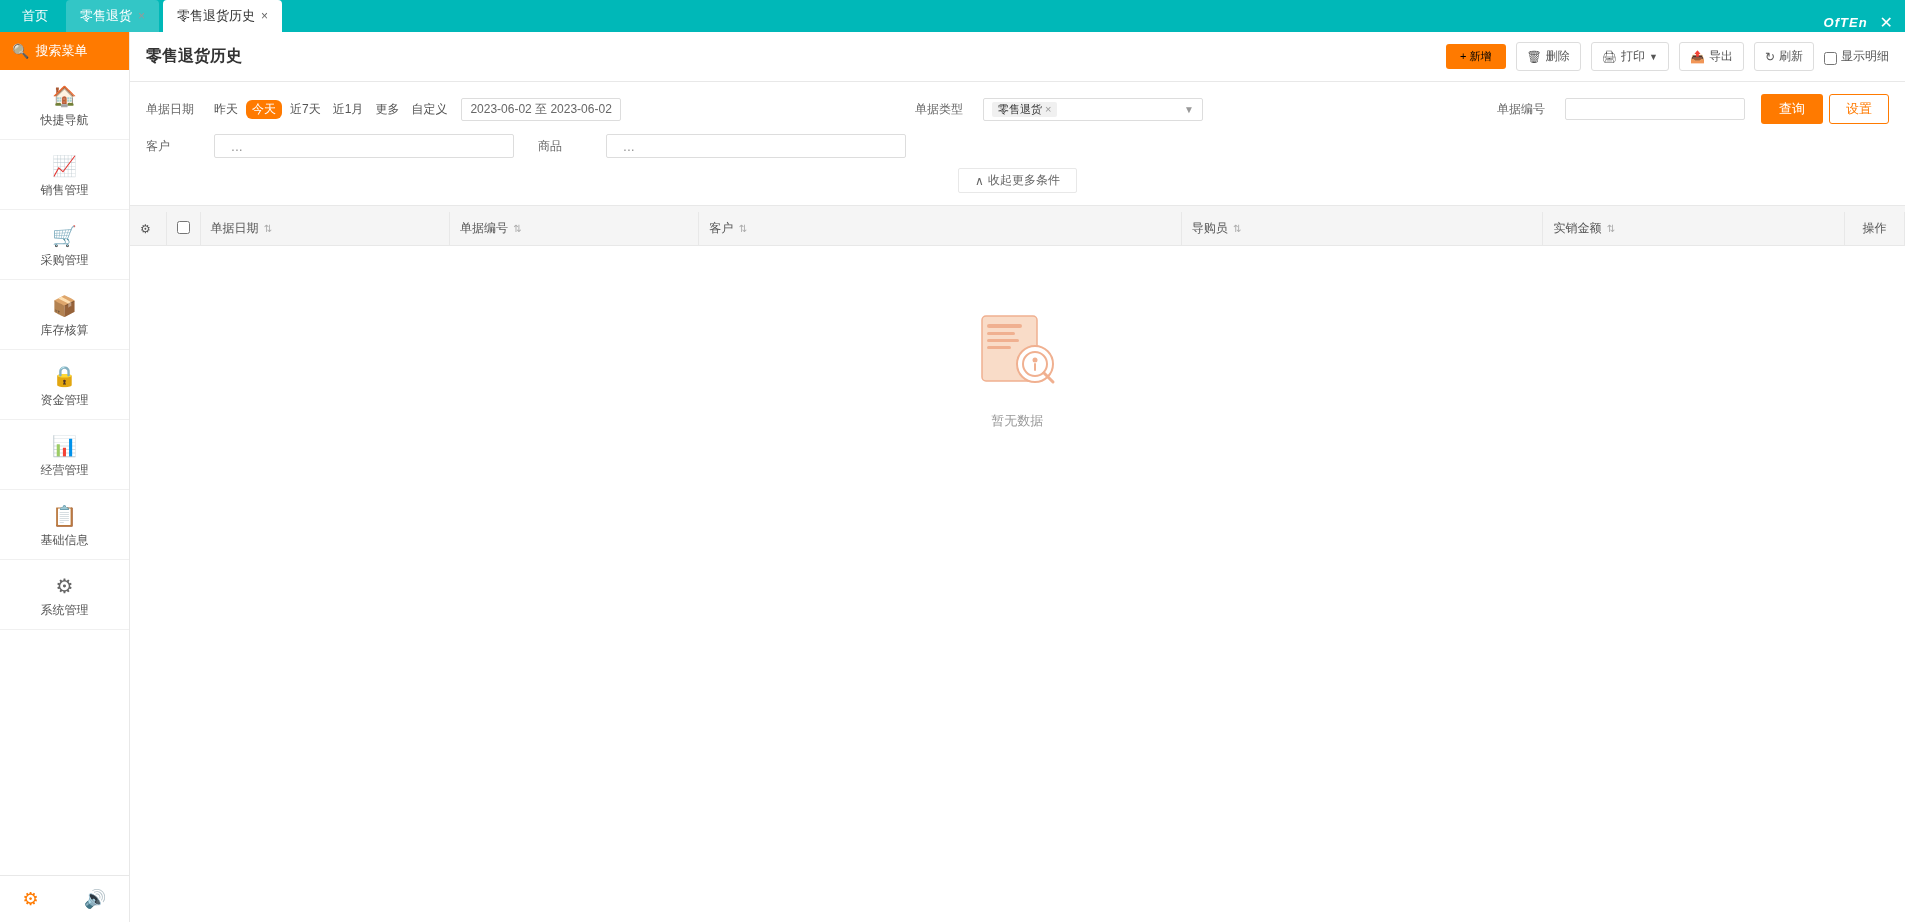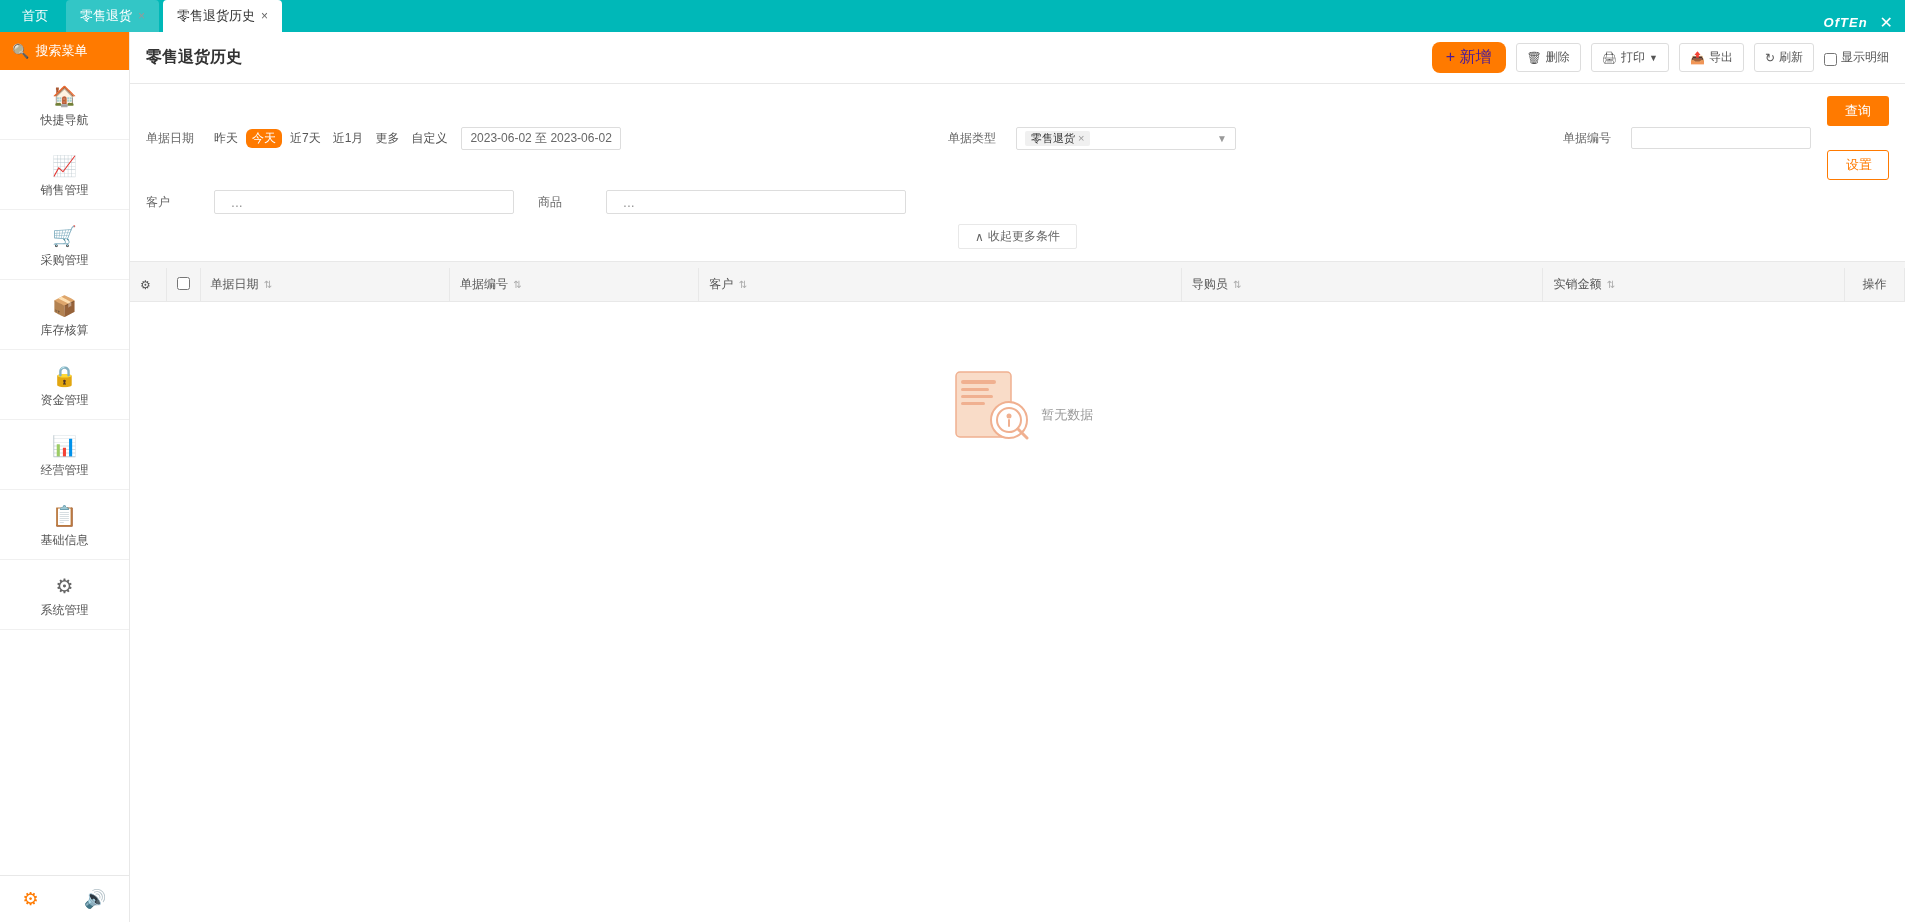--- a/index.html
+++ b/index.html
@@ -154,26 +154,26 @@
       padding: 5px 10px;
       border: 1px solid #ddd;
       background: #fff;
       border-radius: 3px;
       cursor: pointer;
       font-size: 12px;
       color: #555;
     }
     .btn-primary {
       background: #ff7a00;
-      color: #4c1d95;
+      color: #000000;
       border: none;
       padding: 5px 14px;
-      border-radius: 8px;
-      cursor: pointer;
-      font-size: 16px;
+      border-radius: 3px;
+      cursor: pointer;
+      font-size: 11px;
     }
     .btn-query {
       background: #ff7a00;
       color: #fff;
       border: none;
       padding: 6px 18px;
       border-radius: 3px;
       cursor: pointer;
       font-size: 13px;
     }
@@ -323,21 +323,21 @@
       border-right: 1px solid #e8e8e8;
     }
     thead th .sort-icon { color: #aaa; font-size: 10px; margin-left: 2px; }
     .th-gear { width: 36px; }
     .th-check { width: 32px; text-align: center; }
     .th-actions { width: 60px; text-align: center; }
 
     
     .empty-state {
       display: flex;
-      flex-direction: row;
+      flex-direction: column;
       align-items: center;
       justify-content: center;
       padding: 60px 0;
     }
     .empty-icon {
       width: 100px;
       height: 90px;
       margin-bottom: 16px;
     }
     .empty-text {
@@ -500,21 +500,21 @@
             <span class="x">×</span>
           </span>
           <span class="arrow">▼</span>
         </div>
 
         <span style="flex:1;"></span>
 
         <span class="filter-label" style="min-width:60px;">单据编号</span>
         <input class="filter-input" style="margin-left: 8px; min-width: 180px;">
 
-        <div style="display:flex; flex-direction:column; gap:24px; margin-left:16px;">
+        <div style="display:flex; flex-direction:row; gap:6px; margin-left:16px;">
           <button class="btn-query">查询</button>
           <button class="btn-settings">设置</button>
         </div>
       </div>
 
       <div class="filter-row">
         <span class="filter-label">客户</span>
         <div class="filter-select" style="min-width:300px; margin-left:8px;">
           <span class="filter-dots">...</span>
         </div>

